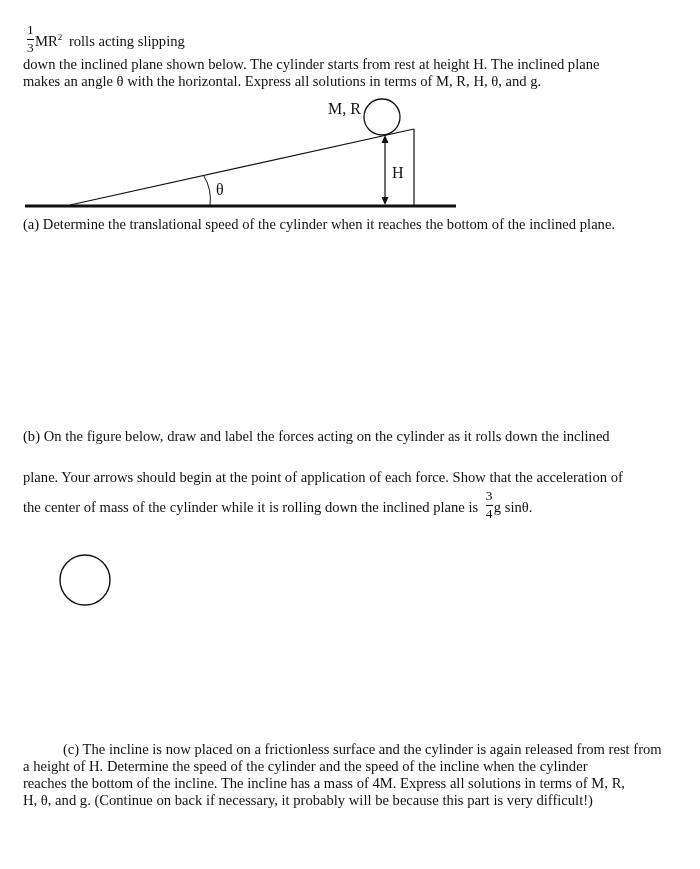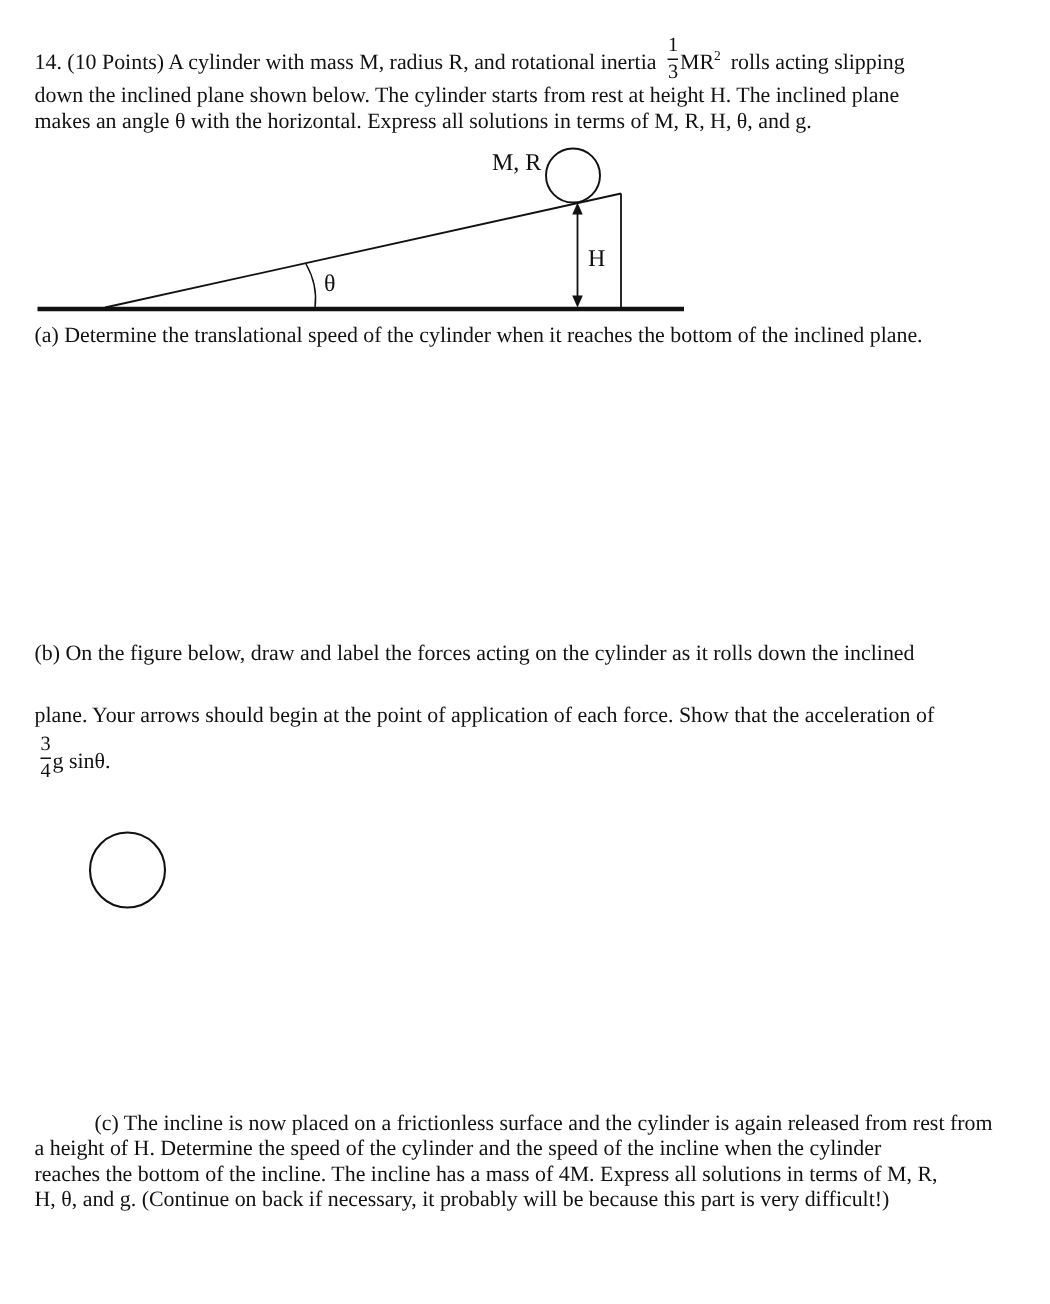--- a/index.html
+++ b/index.html
@@ -51,21 +51,20 @@
     .fig-label {
       position: absolute;
       font-size: 16px;
       white-space: nowrap;
     }
   </style>
 </head>
 <body>
 
 <div class="line" style="top:29px;">
-  <span>14. (10 Points) A cylinder with mass M, radius R, and rotational inertia</span>
   <span class="frac" style="margin-left:4px;">
     <span class="num">1</span>
     <span class="bar"></span>
     <span class="den">3</span>
   </span><span class="ital">MR</span><sup class="small">2</sup>
   <span style="margin-left:3px;">rolls acting slipping</span>
 </div>
 <div class="line" style="top:56px;">down the inclined plane shown below. The cylinder starts from rest at height H. The inclined plane</div>
 <div class="line" style="top:73px;">makes an angle θ with the horizontal. Express all solutions in terms of M, R, H, θ, and g.</div>
 
@@ -94,20 +93,21 @@
   <div class="fig-label" style="left:328px;top:100px;">M, R</div>
   <div class="fig-label" style="left:392px;top:164px;">H</div>
   <div class="fig-label" style="left:216px;top:181px;">θ</div>
 </div>
 
 <div class="line" style="top:216px;">(a) Determine the translational speed of the cylinder when it reaches the bottom of the inclined plane.</div>
 
 <div class="line" style="top:428px;">(b) On the figure below, draw and label the forces acting on the cylinder as it rolls down the inclined</div>
 <div class="line" style="top:469px;">plane. Your arrows should begin at the point of application of each force. Show that the acceleration of</div>
 <div class="line" style="top:495px;">
+  <span>the center of mass of the cylinder while it is rolling down the inclined plane is</span>
   <span class="frac" style="margin-left:4px;">
     <span class="num">3</span>
     <span class="bar"></span>
     <span class="den">4</span>
   </span><span class="ital">g</span>
   <span>sin</span><span class="ital">θ</span><span>.</span>
 </div>
 
 <svg width="700" height="869" style="pointer-events:none;">
   <circle cx="85" cy="580" r="25" fill="none" stroke="#111" stroke-width="1.4"></circle>

